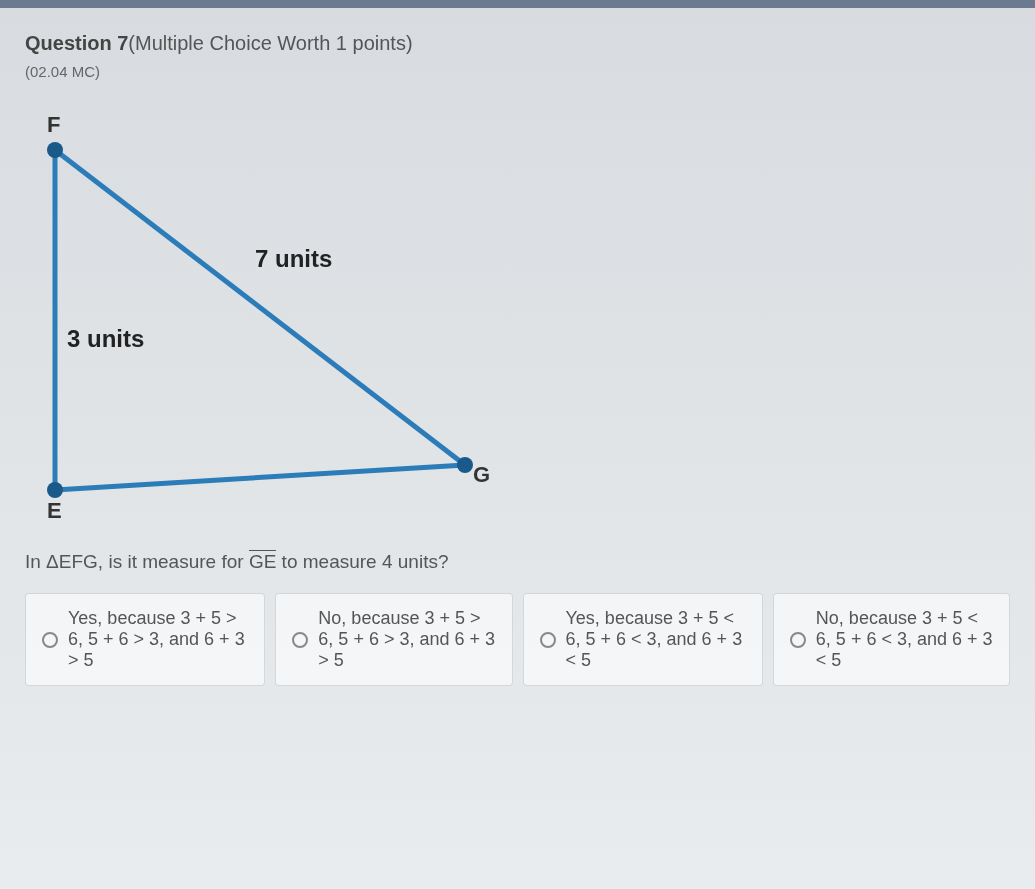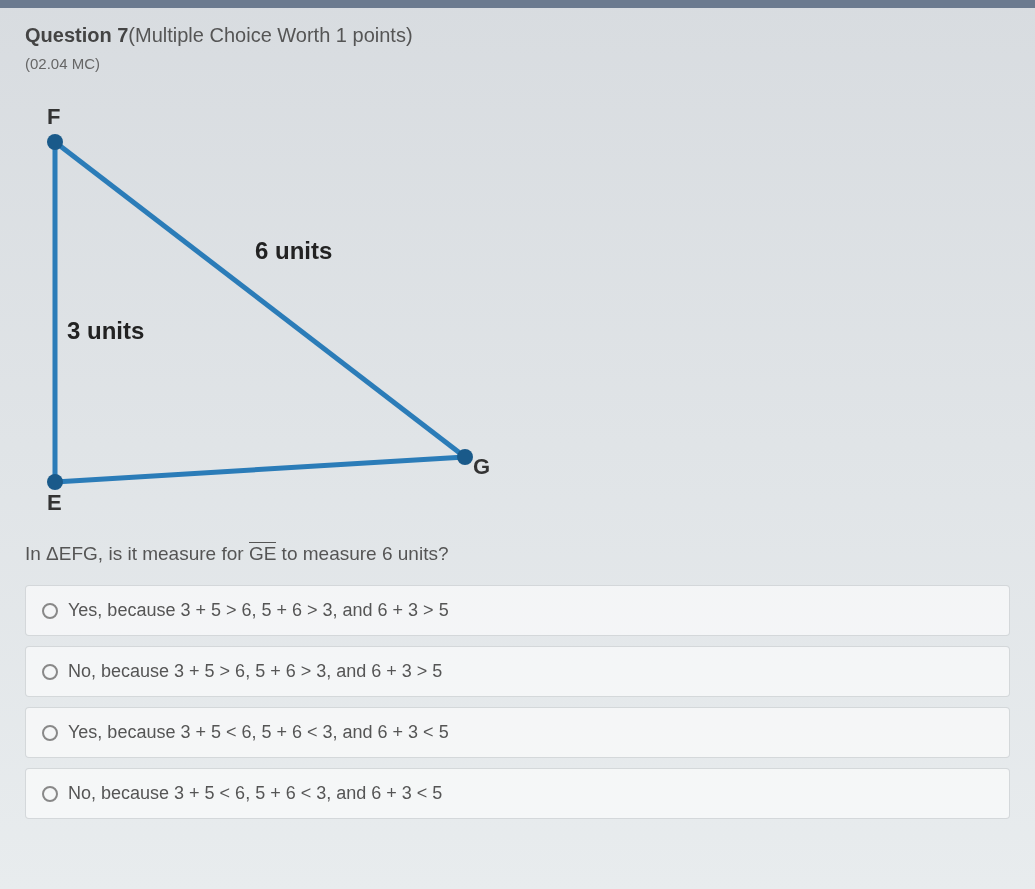--- a/index.html
+++ b/index.html
@@ -20,21 +20,21 @@
       top: 0;
       left: 0;
       right: 0;
       height: 8px;
       background: #6b7a8f;
     }
     .question-header {
       font-size: 20px;
       color: #555;
       margin-bottom: 8px;
-      margin-top: 4px;
+      margin-top: 12px;
     }
     .question-header .bold {
       font-weight: bold;
       color: #444;
     }
     .question-code {
       font-size: 15px;
       color: #666;
       margin-bottom: 20px;
     }
@@ -66,21 +66,21 @@
       color: #555;
       margin-bottom: 20px;
     }
     .segment-notation {
       border-top: 1.5px solid #555;
       padding-top: 0;
       display: inline-block;
     }
     .options-container {
       display: flex;
-      flex-direction: column;
+      flex-direction: row;
       gap: 10px;
     }
     .option {
       background: rgba(255, 255, 255, 0.6);
       border: 1px solid rgba(180, 185, 190, 0.5);
       border-radius: 4px;
       padding: 14px 16px;
       display: flex;
       align-items: center;
       gap: 10px;
@@ -112,26 +112,26 @@
     <line x1="30" y1="50" x2="30" y2="390" stroke="#2b7cb8" stroke-width="5"></line>
     <line x1="30" y1="390" x2="440" y2="365" stroke="#2b7cb8" stroke-width="5"></line>
     <line x1="30" y1="50" x2="440" y2="365" stroke="#2b7cb8" stroke-width="5"></line>
     <circle cx="30" cy="50" r="8" fill="#1a5a8a"></circle>
     <circle cx="30" cy="390" r="8" fill="#1a5a8a"></circle>
     <circle cx="440" cy="365" r="8" fill="#1a5a8a"></circle>
   </svg>
   <div class="vertex-label" style="left: 22px; top: 12px;">F</div>
   <div class="vertex-label" style="left: 22px; top: 398px;">E</div>
   <div class="vertex-label" style="left: 448px; top: 362px;">G</div>
-  <div class="side-label" style="left: 230px; top: 145px;">6 units</div>
+  <div class="side-label" style="left: 230px; top: 145px;">7 units</div>
   <div class="side-label" style="left: 42px; top: 225px;">3 units</div>
 </div>
 
 <div class="question-text">
-  <span>In ΔEFG, is it measure for </span><span class="segment-notation">GE</span><span> to measure 6 units?</span>
+  <span>In ΔEFG, is it measure for </span><span class="segment-notation">GE</span><span> to measure 4 units?</span>
 </div>
 
 <div class="options-container">
   <div class="option">
     <div class="radio-circle"></div>
     <span>Yes, because 3 + 5 &gt; 6, 5 + 6 &gt; 3, and 6 + 3 &gt; 5</span>
   </div>
   <div class="option">
     <div class="radio-circle"></div>
     <span>No, because 3 + 5 &gt; 6, 5 + 6 &gt; 3, and 6 + 3 &gt; 5</span>

